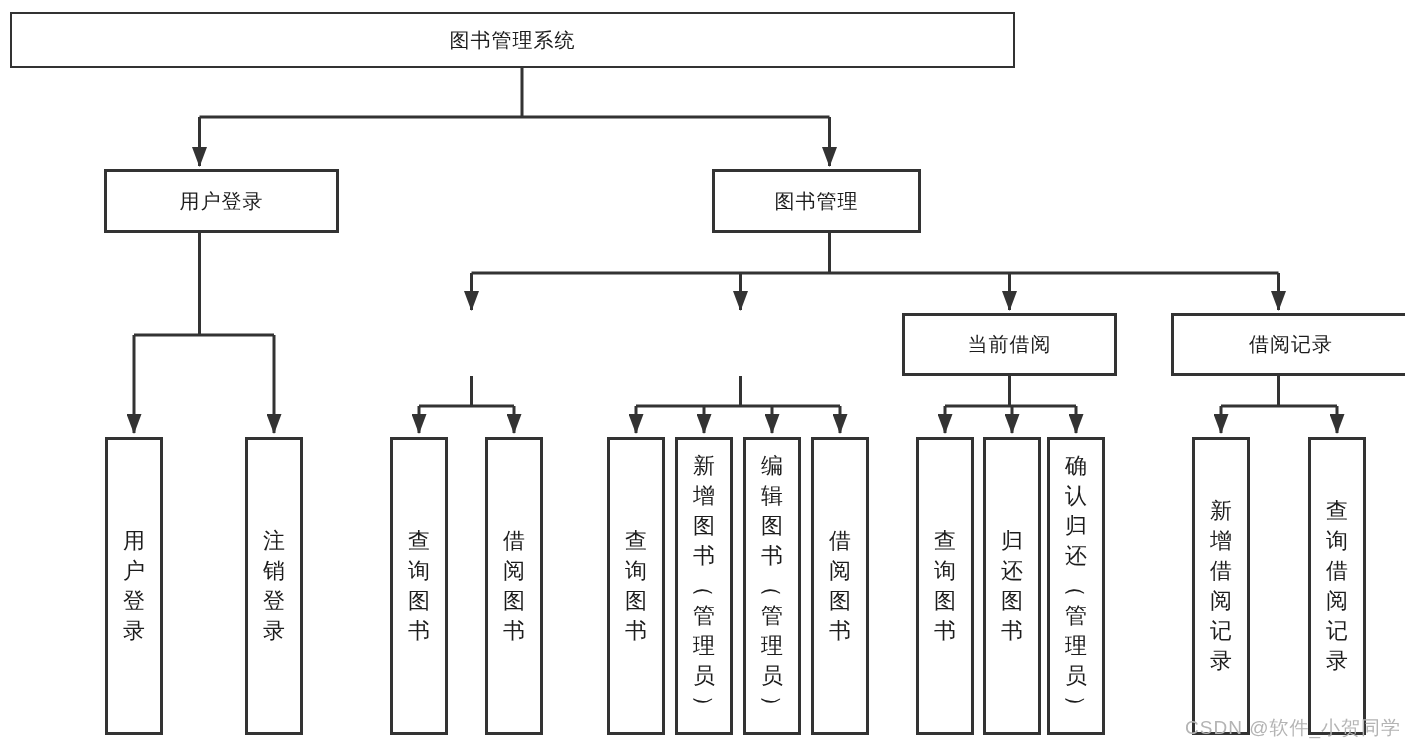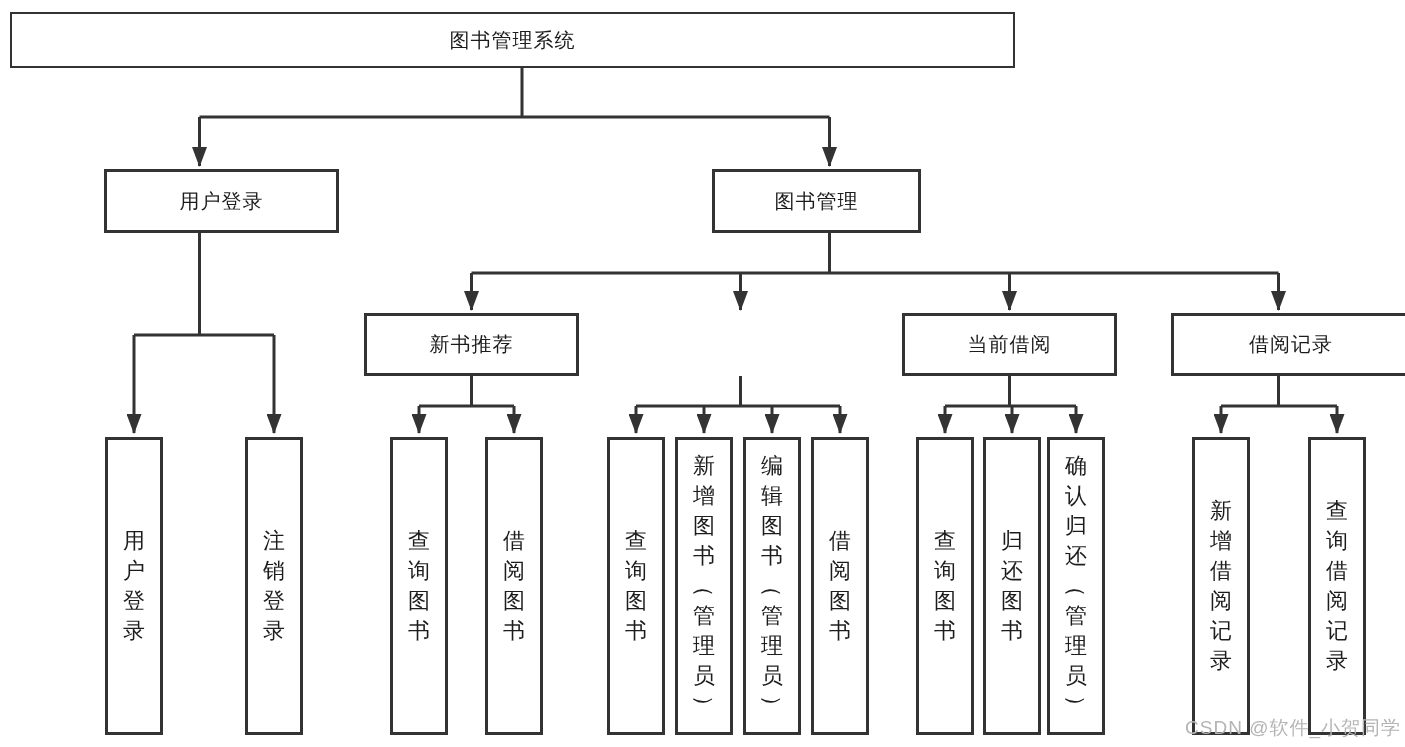--- a/index.html
+++ b/index.html
@@ -117,23 +117,20 @@
     <span class="hlabel">图书管理系统</span>
   </div>
 
   <div class="box" style="left:82px; top:169px; width:235px; height:64px;margin-left:22px;">
     <span class="hlabel">用户登录</span>
   </div>
   <div class="box" style="left:712px; top:169px; width:209px; height:64px;">
     <span class="hlabel">图书管理</span>
   </div>
 
-  <div class="box" style="left:364px; top:313px; width:215px; height:63px;">
-    <span class="hlabel">新书推荐</span>
-  </div>
   <div class="box" style="left:902px; top:313px; width:215px; height:63px;">
     <span class="hlabel">当前借阅</span>
   </div>
   <div class="box" style="left:1171px; top:313px; width:240px; height:63px;">
     <span class="hlabel">借阅记录</span>
   </div>
 
   <div class="box" style="left:105px; top:437px; width:58px; height:298px;">
     <div class="vtext">
         <span class="vchar">用</span>

